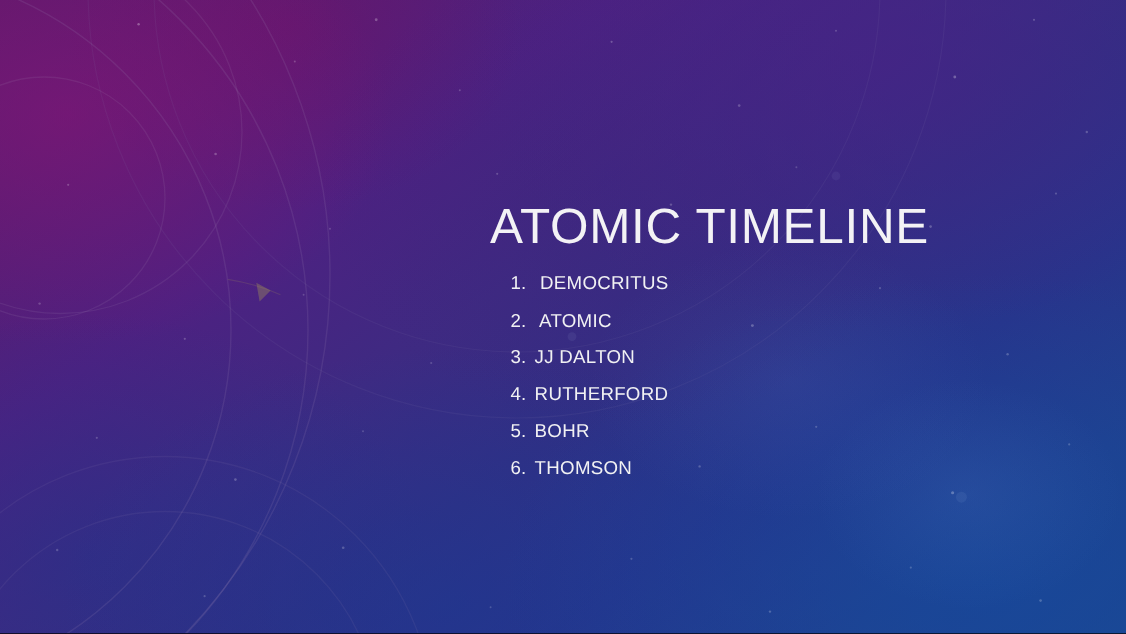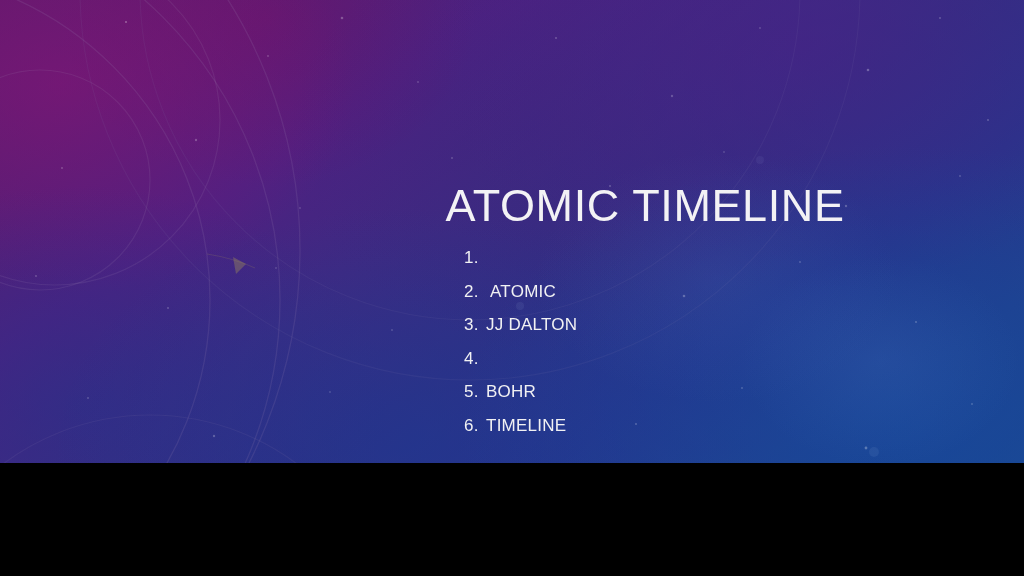--- a/index.html
+++ b/index.html
@@ -4,21 +4,21 @@
 <style>
   html, body {
     margin: 0;
     padding: 0;
     background: #000;
   }
 
   #slide {
     position: relative;
     width: 1024px;
-    height: 463px;
+    height: 576px;
     overflow: hidden;
     font-family: "Liberation Sans", sans-serif;
     
     background:
       linear-gradient(145deg,
         #5e1a6c 0%,
         #581d72 13%,
         #4d2181 30%,
         #3e2a82 45%,
         #312f84 58%,
@@ -209,33 +209,33 @@
       </g>
     </svg>
   </div>
 
   <div class="content">
 
     <div class="slide-title">ATOMIC TIMELINE</div>
 
     <ol class="body-list">
       <li>
-        <span class="li-num">1.</span>
+        <span class="li-num">1.</span><span class="li-text"> DEMOCRITUS</span>
       </li>
       <li>
         <span class="li-num">2.</span><span class="li-text"> ATOMIC</span>
       </li>
       <li>
         <span class="li-num">3.</span><span class="li-text">JJ DALTON</span>
       </li>
       <li>
-        <span class="li-num">4.</span>
+        <span class="li-num">4.</span><span class="li-text">RUTHERFORD</span>
       </li>
       <li>
         <span class="li-num">5.</span><span class="li-text">BOHR</span>
       </li>
       <li>
-        <span class="li-num">6.</span><span class="li-text">TIMELINE</span>
+        <span class="li-num">6.</span><span class="li-text">THOMSON</span>
       </li>
     </ol>
 
   </div>
 </div>
 
 </body></html>

